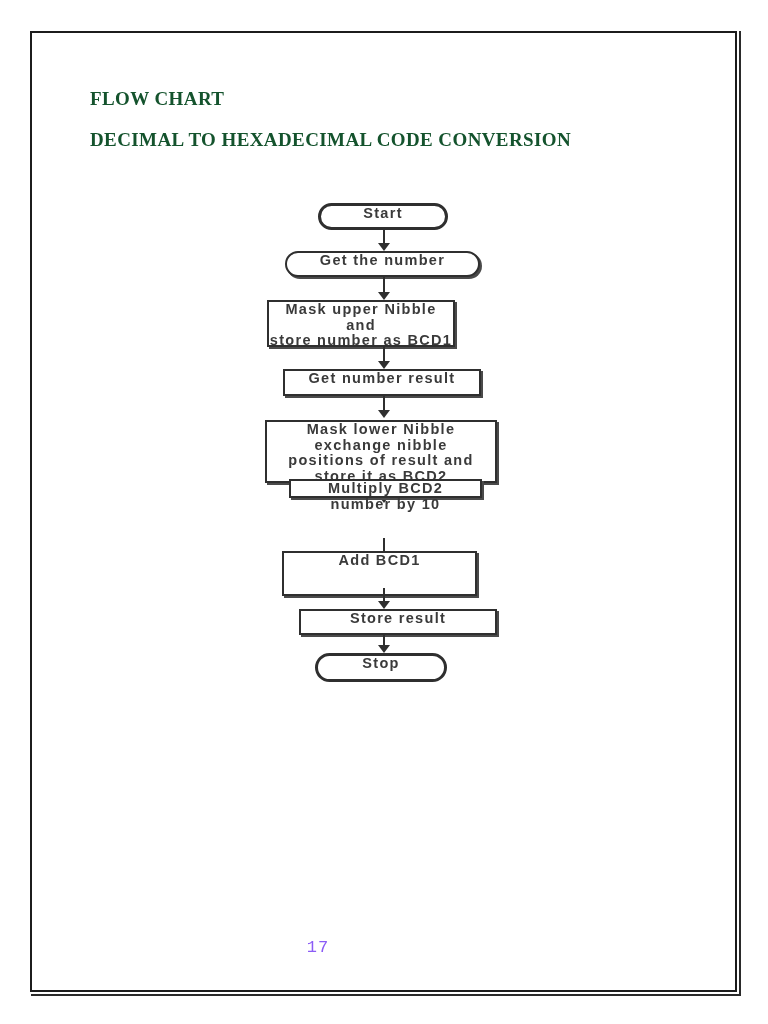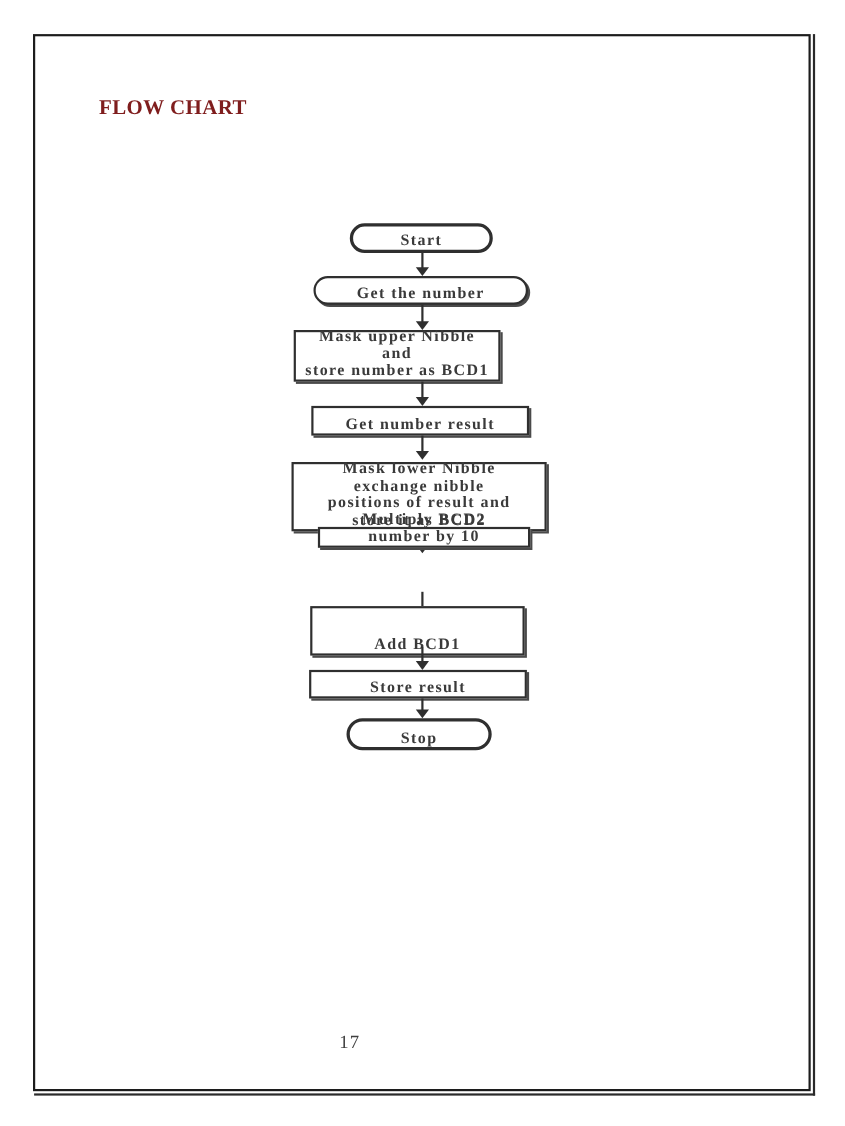--- a/index.html
+++ b/index.html
@@ -43,37 +43,37 @@
     bottom: -6px;
     height: 2px;
     background: #2a2a2a;
   }
   .heading-1, .heading-2 {
     position: absolute;
     font-family: "Liberation Serif", serif;
     font-weight: bold;
     font-size: 19px;
     letter-spacing: 0.4px;
-    color: #7f1d1d;
+    color: #14532d;
     white-space: nowrap;
   }
   .heading-1 { left: 90px; top: 88px; }
   .heading-2 { left: 90px; top: 129px; }
 
   
   .node {
     position: absolute;
     box-sizing: border-box;
     background: #ffffff;
     border: 2px solid #2f2f2f;
     display: flex;
-    align-items: flex-end;
+    align-items: flex-start;
     justify-content: center;
     text-align: center;
-    font-family: Liberation Serif, serif;
+    font-family: Liberation Sans, sans-serif;
     font-weight: bold;
     font-size: 14.5px;
     line-height: 15.5px;
     letter-spacing: 1.3px;
     color: #3a3a3a;
   }
   .node span { white-space: pre-line; }
   .process {
     box-shadow: 2px 2px 0 0 #4a4a4a;   
   }
@@ -99,33 +99,34 @@
     border-left: 6px solid transparent;
     border-right: 6px solid transparent;
     border-top: 8px solid #2f2f2f;
   }
   .page-number {
     position: absolute;
     left: 0;
     width: 636px;
     top: 938px;
     text-align: center;
-    font-family: Liberation Serif, serif;
+    font-family: Liberation Mono, monospace;
     font-size: 17px;
-    color: #404040;
+    color: #8b5cf6;
     letter-spacing: 1px;
   }
 </style>
 </head>
 <body>
 
 <div class="canvas">
   <div class="page-frame"></div>
 
   <div class="heading-1">FLOW CHART</div>
+  <div class="heading-2">DECIMAL TO HEXADECIMAL CODE CONVERSION</div>
 
   <div>
 
     <div class="node terminator" style="left:318px; top:203px; width:130px; height:27px;">
       <span>Start</span>
     </div>
 
     <div class="arrow" style="left:378px; top:230px; height:21px;">
       <i class="shaft"></i>
       <i class="head"></i>
@@ -184,21 +185,21 @@
 
     <div class="node process" style="left:282px; top:551px; width:195px; height:45px;">
       <span>Add BCD1</span>
     </div>
 
     <div class="arrow" style="left:378px; top:588px; height:21px;">
       <i class="shaft"></i>
       <i class="head"></i>
     </div>
 
-    <div class="node process" style="left:281px; top:609px; width:198px; height:26px;">
+    <div class="node process" style="left:299px; top:609px; width:198px; height:26px;">
       <span>Store result</span>
     </div>
 
     <div class="arrow" style="left:378px; top:635px; height:18px;">
       <i class="shaft"></i>
       <i class="head"></i>
     </div>
 
     <div class="node terminator" style="left:315px; top:653px; width:132px; height:29px;">
       <span>Stop</span>

